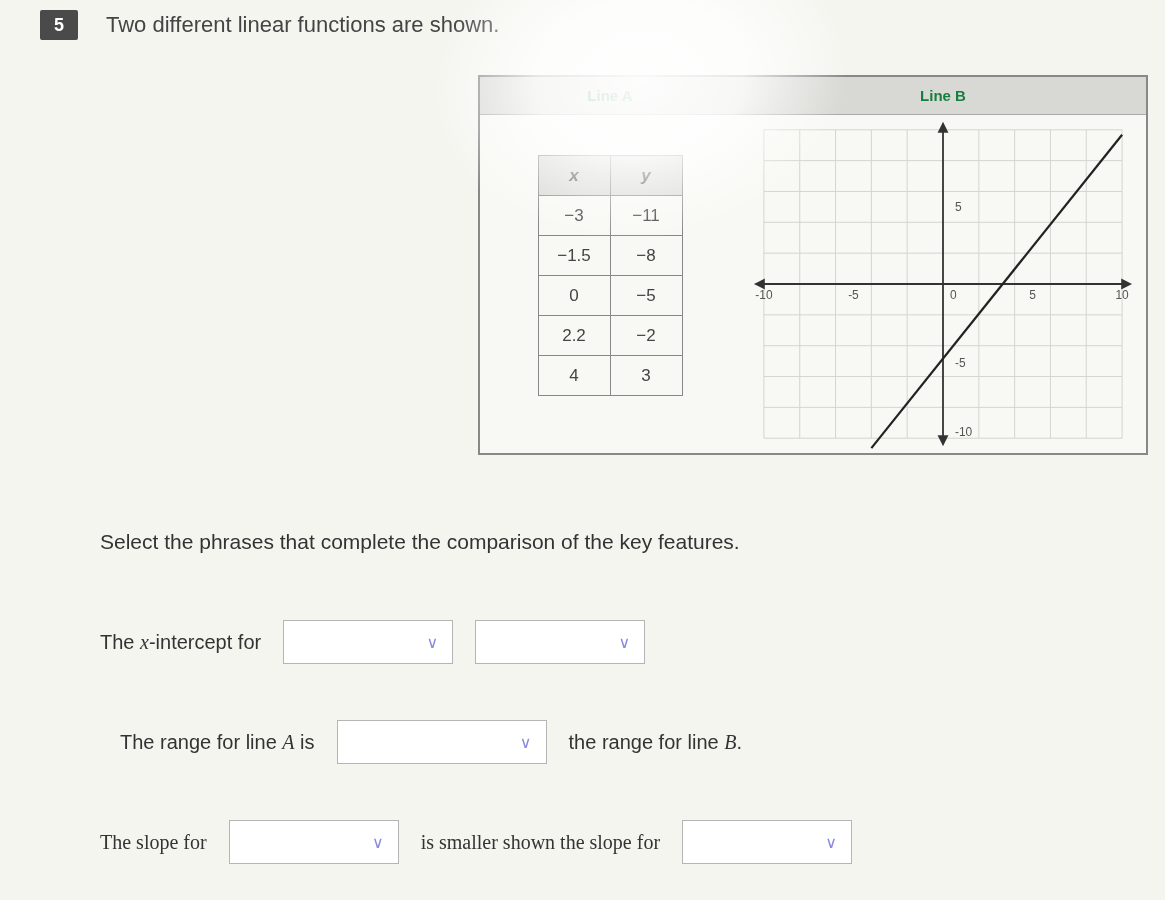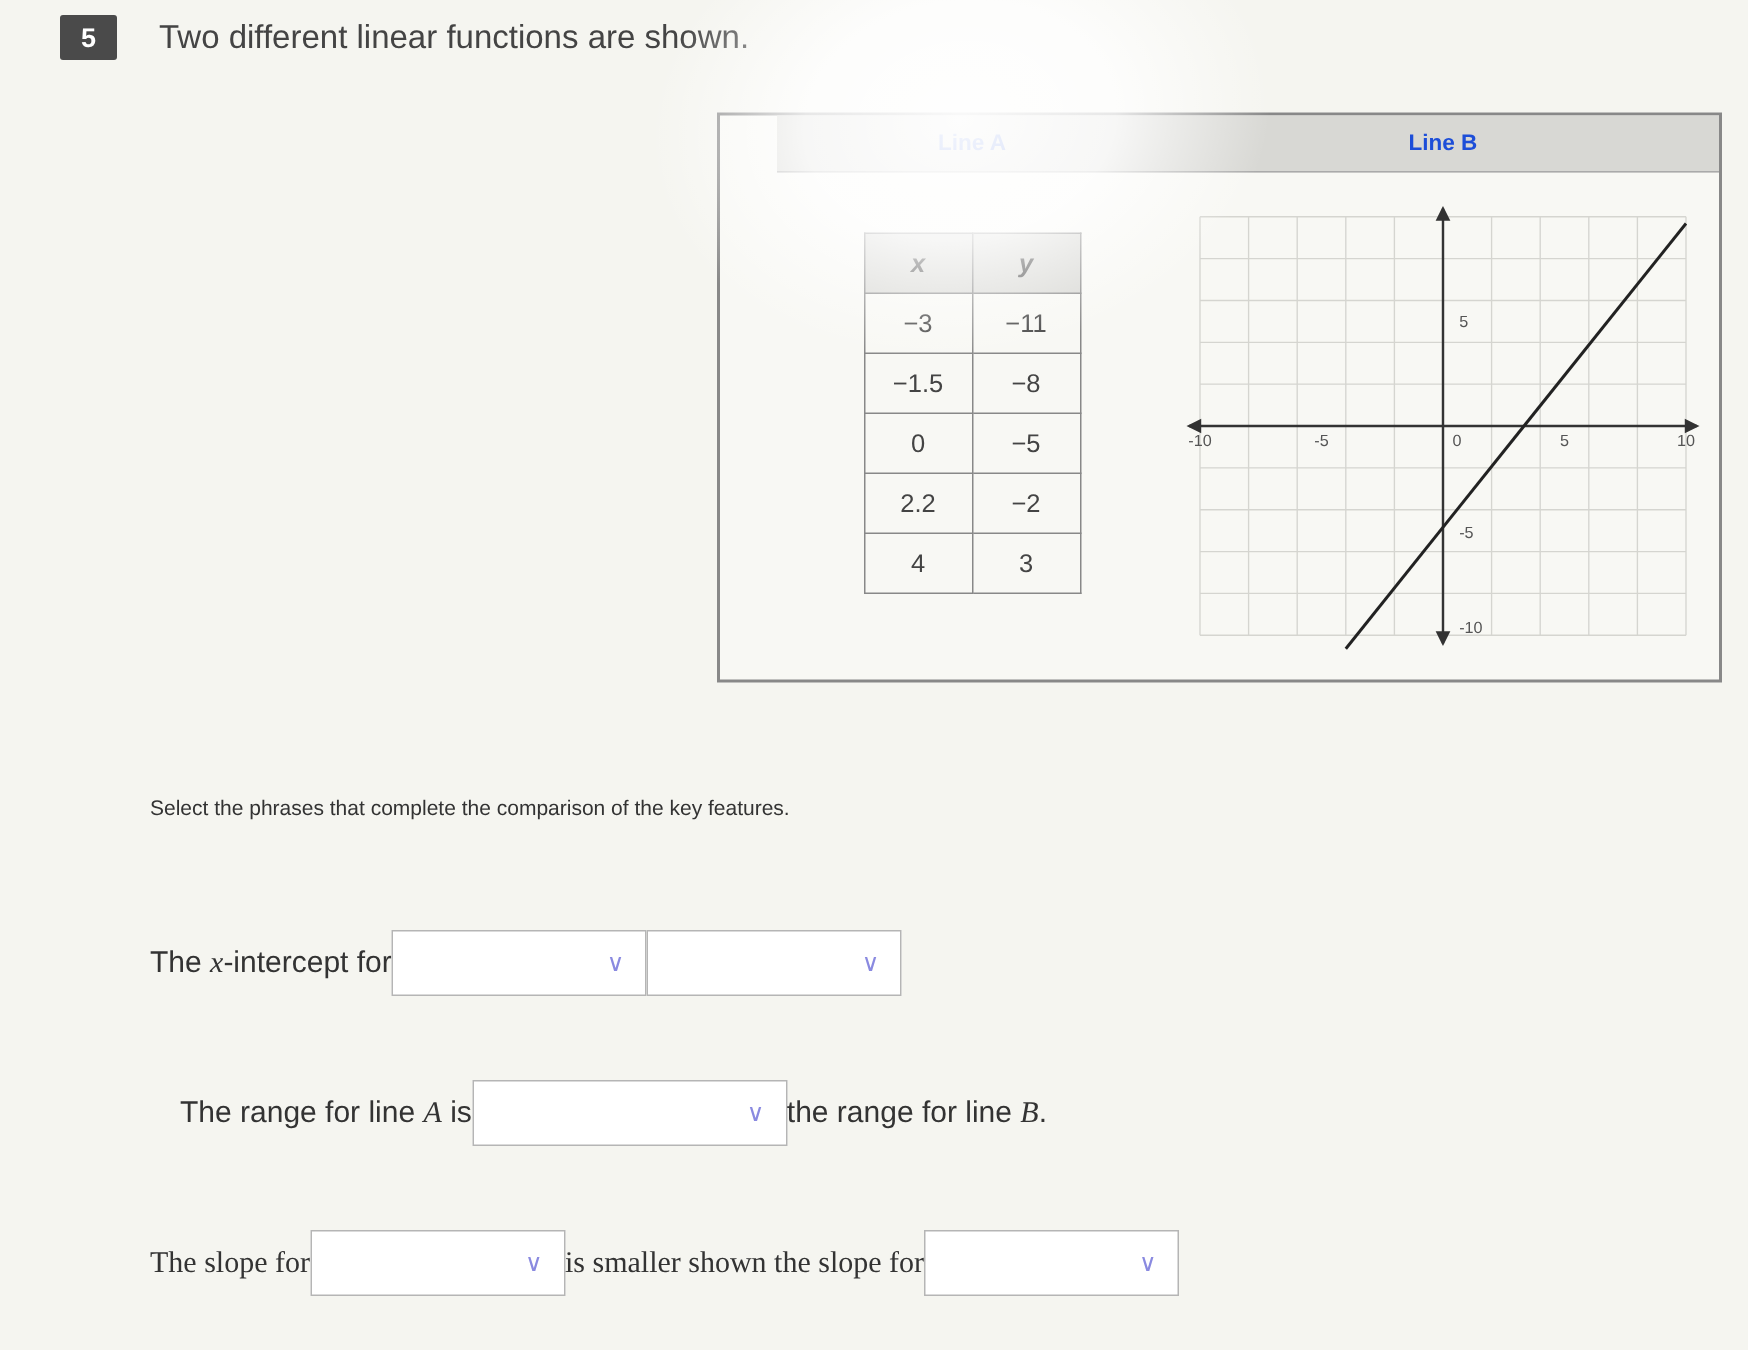--- a/index.html
+++ b/index.html
@@ -40,31 +40,31 @@
     width: 670px;
     height: 380px;
     border: 2px solid #888;
     background: #f8f8f4;
     display: flex;
   }
   .figure-left, .figure-right {
     flex: 1;
     position: relative;
   }
-  .figure-left { flex: 0 0 260px; margin-left: 38px; }
+  .figure-left { flex: 0 0 260px; }
   .figure-header {
     height: 38px;
     background: #d8d8d4;
     border-bottom: 1px solid #aaa;
     display: flex;
     align-items: center;
     justify-content: center;
     font-weight: bold;
     font-size: 15px;
-    color: #1d4ed8;
+    color: #15803d;
   }
   .line-a-table {
     border-collapse: collapse;
     margin: 40px auto 0 auto;
   }
   .line-a-table th, .line-a-table td {
     border: 1px solid #888;
     width: 72px;
     height: 40px;
     text-align: center;
@@ -81,29 +81,29 @@
     top: 42px;
     left: 4px;
     right: 4px;
     bottom: 4px;
   }
   .graph-area svg { width: 100%; height: 100%; }
   .instructions {
     position: absolute;
     left: 100px;
     top: 530px;
-    font-size: 14px;
+    font-size: 21px;
     color: #333;
   }
   .question-row {
     position: absolute;
     left: 100px;
     display: flex;
     align-items: center;
-    gap: 0;
+    gap: 22px;
     font-size: 20px;
     color: #333;
   }
   .row1 { top: 620px; }
   .row2 { top: 720px; margin-left: 20px; }
   .row3 { top: 820px; font-family: Liberation Serif, serif; }
   .dropdown {
     border: 1px solid #b5b5b5;
     background: #fff;
     min-width: 170px;

